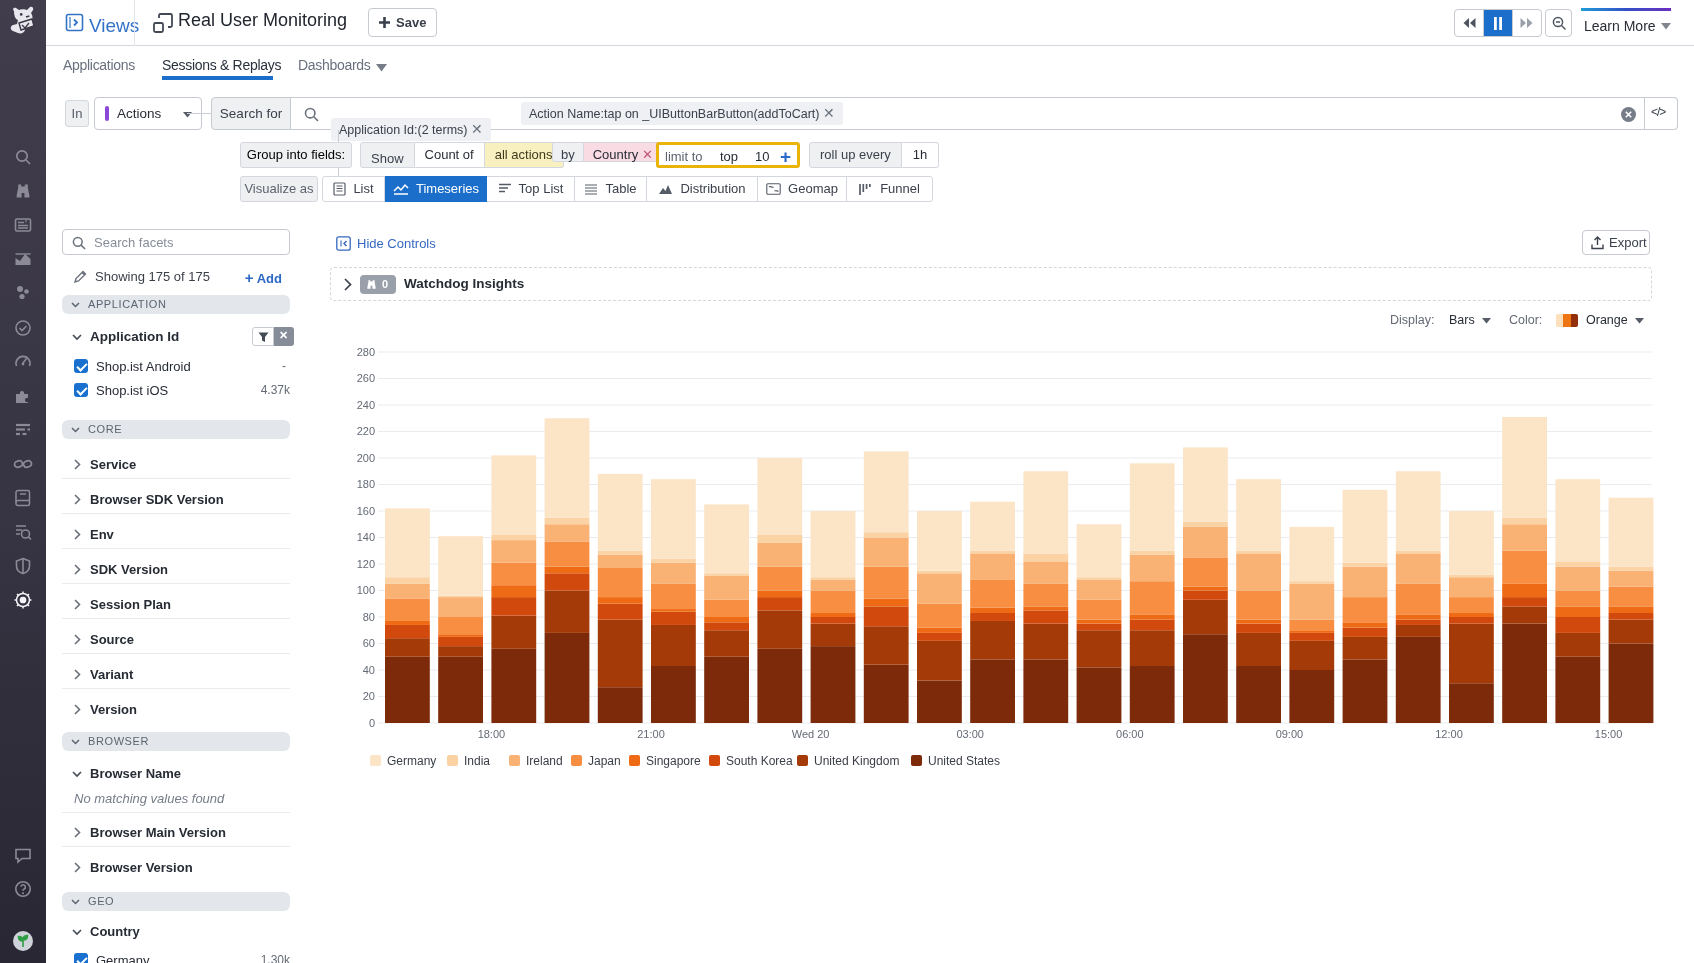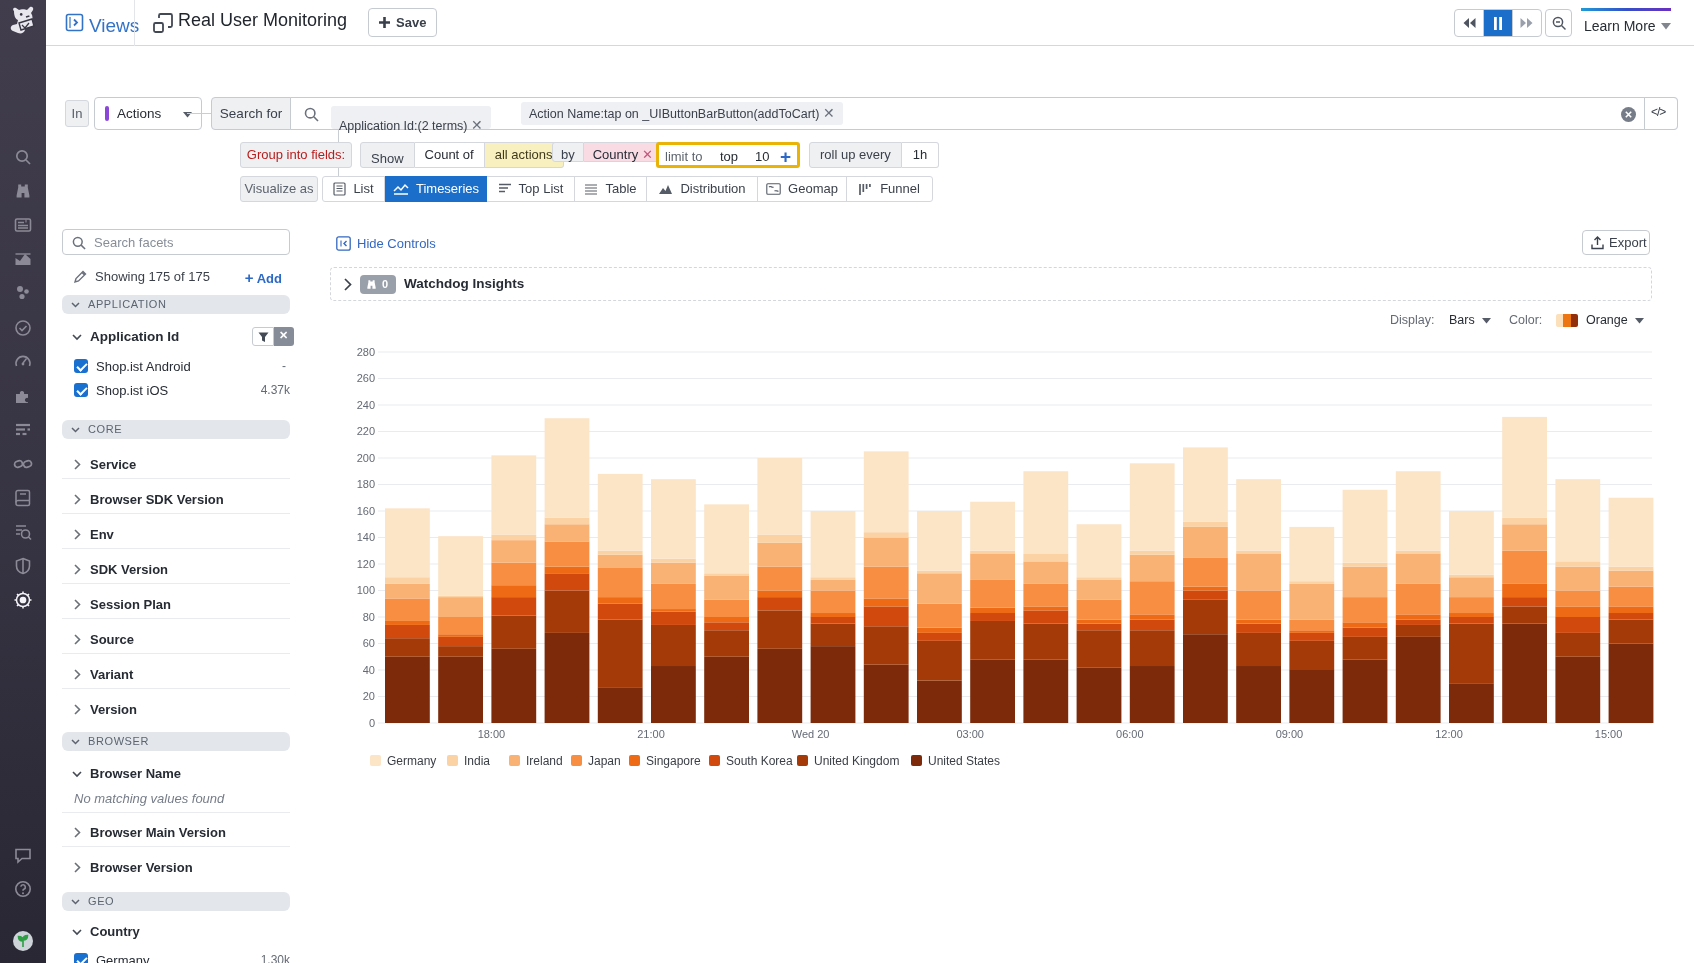--- a/index.html
+++ b/index.html
@@ -170,53 +170,62 @@
           </svg>
       </div>
       <div style="position:absolute;left:1535px;top:8px;width:90px;height:30px">
         <div style="position:absolute;left:0;top:0;width:90px;height:3px;background:linear-gradient(90deg,#1f9bd7,#3450c8,#6b2fc0)"></div>
         <span style="position:absolute;left:3px;top:10px;font-size:14px;color:#272c35">Learn More</span>
         <svg style="position:absolute;right:0px;top:15px" width="10" height="7" viewBox="0 0 10 7">
             <path d="M0 0 L10 0 L5 6.5 Z" fill="#80858e"></path>
           </svg>
       </div>
     </div>
+    <div id="tabs">
+      <div class="tab" style="left:17px">Applications</div>
+      <div class="tab" style="left:116px;color:#29313d">Sessions &amp; Replays</div>
+      <div style="position:absolute;left:116px;top:29px;width:111px;height:4px;background:#1b6fcb"></div>
+      <div class="tab" style="left:252px">Dashboards</div>
+      <svg style="position:absolute;left:330px;top:17px" width="11" height="8" viewBox="0 0 11 8">
+          <path d="M0 0 L11 0 L5.5 7.5 Z" fill="#767d88"></path>
+        </svg>
+    </div>
     <div id="qarea">
 
       <div style="position:absolute;left:19px;top:100px;width:24px;height:27px;background:#eef0f2;border:1px solid #d4d8de;border-radius:3px;text-align:center;line-height:25px;font-size:13px;color:#555b66">In</div>
       <div style="position:absolute;left:48px;top:97px;width:108px;height:33px;background:#fff;border:1px solid #c6cad1;border-radius:4px">
         <span style="position:absolute;left:10px;top:8px;width:4px;height:15px;background:#8b47d7;border-radius:2px"></span>
         <span style="position:absolute;left:22px;top:8px;font-size:13.5px;color:#272c35">Actions</span>
         <svg style="position:absolute;right:9px;top:14px" width="9" height="6" viewBox="0 0 9 6">
             <path d="M0 0 L9 0 L4.5 5.5 Z" fill="#565c67"></path>
           </svg>
       </div>
       <div style="position:absolute;left:141px;top:113px;width:24px;height:1px;background:#c9cdd4"></div>
       <div style="position:absolute;left:165px;top:97px;width:80px;height:33px;background:#eef0f2;border:1px solid #c6cad1;border-radius:4px 0 0 4px;line-height:31px;text-align:center;font-size:13.5px;color:#3b414c">Search for</div>
       <div style="position:absolute;left:244px;top:97px;width:1388px;height:33px;background:#fff;border:1px solid #c6cad1;border-radius:0 4px 4px 0">
         <svg style="position:absolute;left:13px;top:9px" width="15" height="15" viewBox="0 0 15 15" fill="none" stroke="#6a707c" stroke-width="1.6">
             <circle cx="6.2" cy="6.2" r="4.7"></circle>
             <path d="M9.8 9.8 L14 14"></path>
           </svg>
-        <span style="position:absolute;left:40px;top:8px;height:23px;background:#eef0f3;border-radius:3px;font-size:12.5px;color:#3b414c;line-height:23px;padding:8px 8px">Application Id:(2 terms) <span style="color:#6a707c;font-size:14px">✕</span></span>
+        <span style="position:absolute;left:40px;top:20px;height:23px;background:#eef0f3;border-radius:3px;font-size:12.5px;color:#3b414c;line-height:23px;padding:0 8px">Application Id:(2 terms) <span style="color:#6a707c;font-size:14px">✕</span></span>
         <span style="position:absolute;left:230px;top:4px;height:23px;background:#eef0f3;border-radius:3px;font-size:12.5px;color:#3b414c;line-height:23px;padding:0 8px">Action Name:tap on _UIButtonBarButton(addToCart) <span style="color:#6a707c;font-size:14px">✕</span></span>
         <svg style="position:absolute;right:41px;top:9px" width="15" height="15" viewBox="0 0 15 15">
             <circle cx="7.5" cy="7.5" r="7.5" fill="#767d88"></circle>
             <path d="M4.8 4.8 l5.4 5.4 M10.2 4.8 l-5.4 5.4" stroke="#fff" stroke-width="1.6"></path>
           </svg>
         <div style="position:absolute;right:-1px;top:-1px;width:34px;height:33px;border:1px solid #c6cad1;border-radius:0 4px 4px 0;background:#fff">
           <span style="position:absolute;left:6px;top:7px;font-size:12px;color:#3b414c;letter-spacing:-1px">&lt;/&gt;</span>
         </div>
       </div>
 
       <div style="position:absolute;left:292px;top:130px;width:1px;height:59px;background:#c9cdd4"></div>
       <div style="position:absolute;left:292px;top:155px;width:14px;height:1px;background:#c9cdd4"></div>
       <div style="position:absolute;left:292px;top:189px;width:14px;height:1px;background:#c9cdd4"></div>
 
-      <div style="position:absolute;left:194px;top:142px;width:112px;height:26px;background:#eef0f2;border:1px solid #d4d8de;border-radius:3px;line-height:24px;text-align:center;font-size:13px;color:#b91c1c">Group into fields:</div>
+      <div style="position:absolute;left:194px;top:142px;width:112px;height:26px;background:#eef0f2;border:1px solid #d4d8de;border-radius:3px;line-height:24px;text-align:center;font-size:13px;color:#000000">Group into fields:</div>
       <div style="position:absolute;left:314px;top:142px;height:26px;display:flex;font-size:13px;line-height:24px">
         <div style="background:#eef0f2;border:1px solid #d4d8de;border-radius:3px 0 0 3px;padding:4px 10px;color:#3b414c">Show</div>
         <div style="background:#fff;border:1px solid #d4d8de;border-left:none;padding:0 10px;color:#272c35">Count of</div>
         <div style="background:#f9f0c0;border:1px solid #d4d8de;border-left:none;border-radius:0 3px 3px 0;padding:0 10px;color:#3f3a1d">all actions</div>
       </div>
       <div style="position:absolute;left:506px;top:142px;height:20px;display:flex;font-size:13px;line-height:24px">
         <div style="background:#eef0f2;border:1px solid #d4d8de;border-radius:3px 0 0 3px;padding:0 8px;color:#3b414c">by</div>
         <div style="background:#f9dbe4;border:1px solid #d4d8de;border-left:none;border-radius:0 3px 3px 0;padding:0 9px;color:#272c35">Country <span style="color:#c2567c">✕</span></div>
       </div>
       <div style="position:absolute;left:610px;top:142px;width:144px;height:26px;font-size:13px;line-height:24px;border:3px solid #eab308;border-radius:3px;background:#fff">

